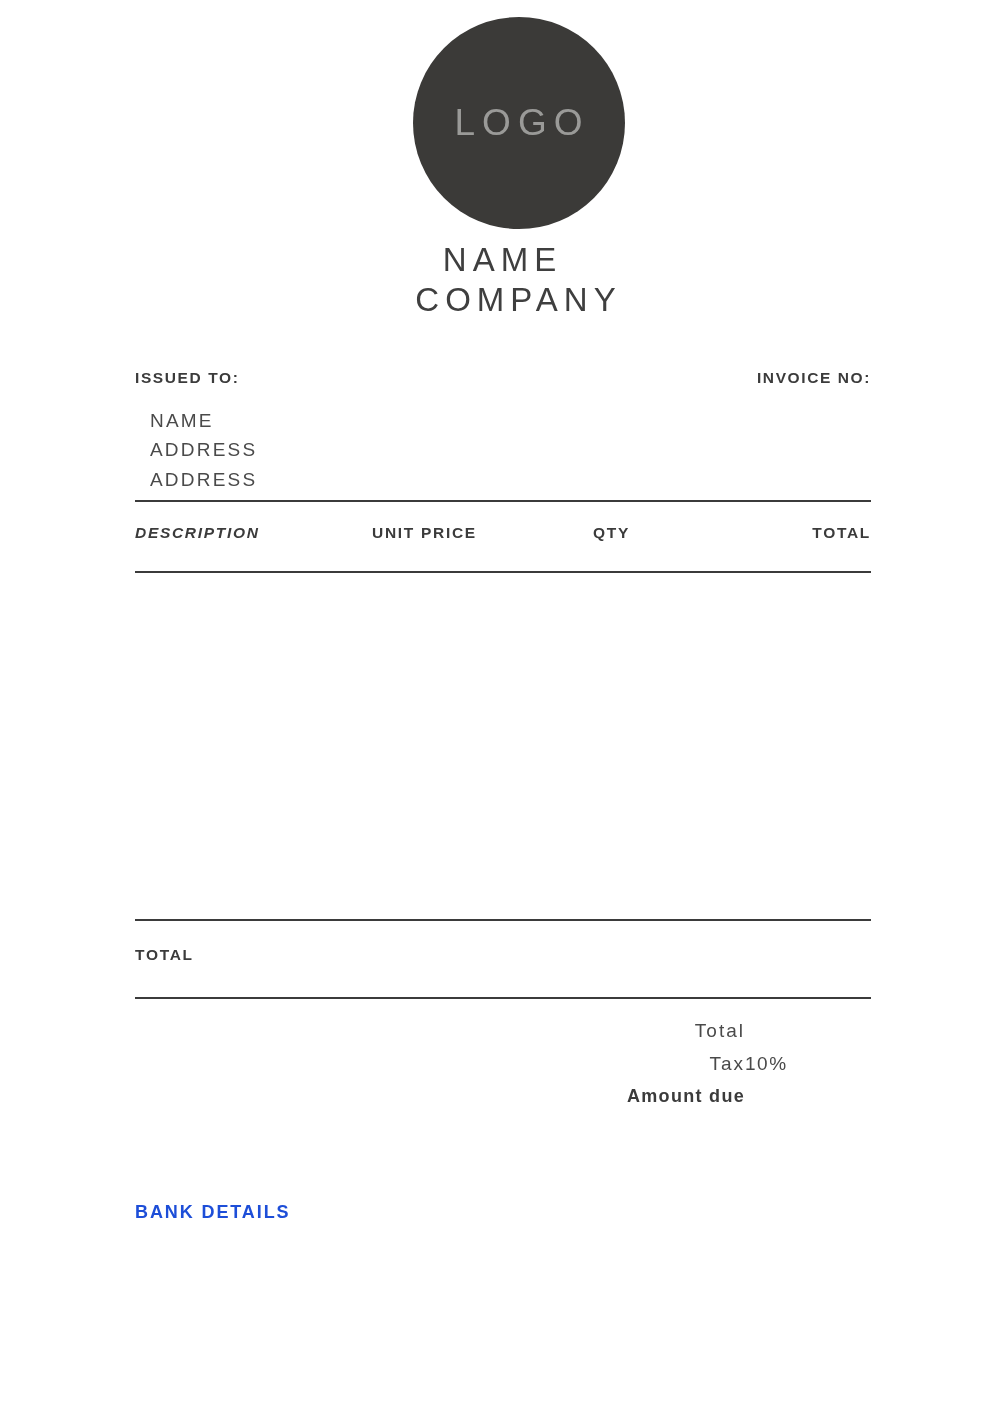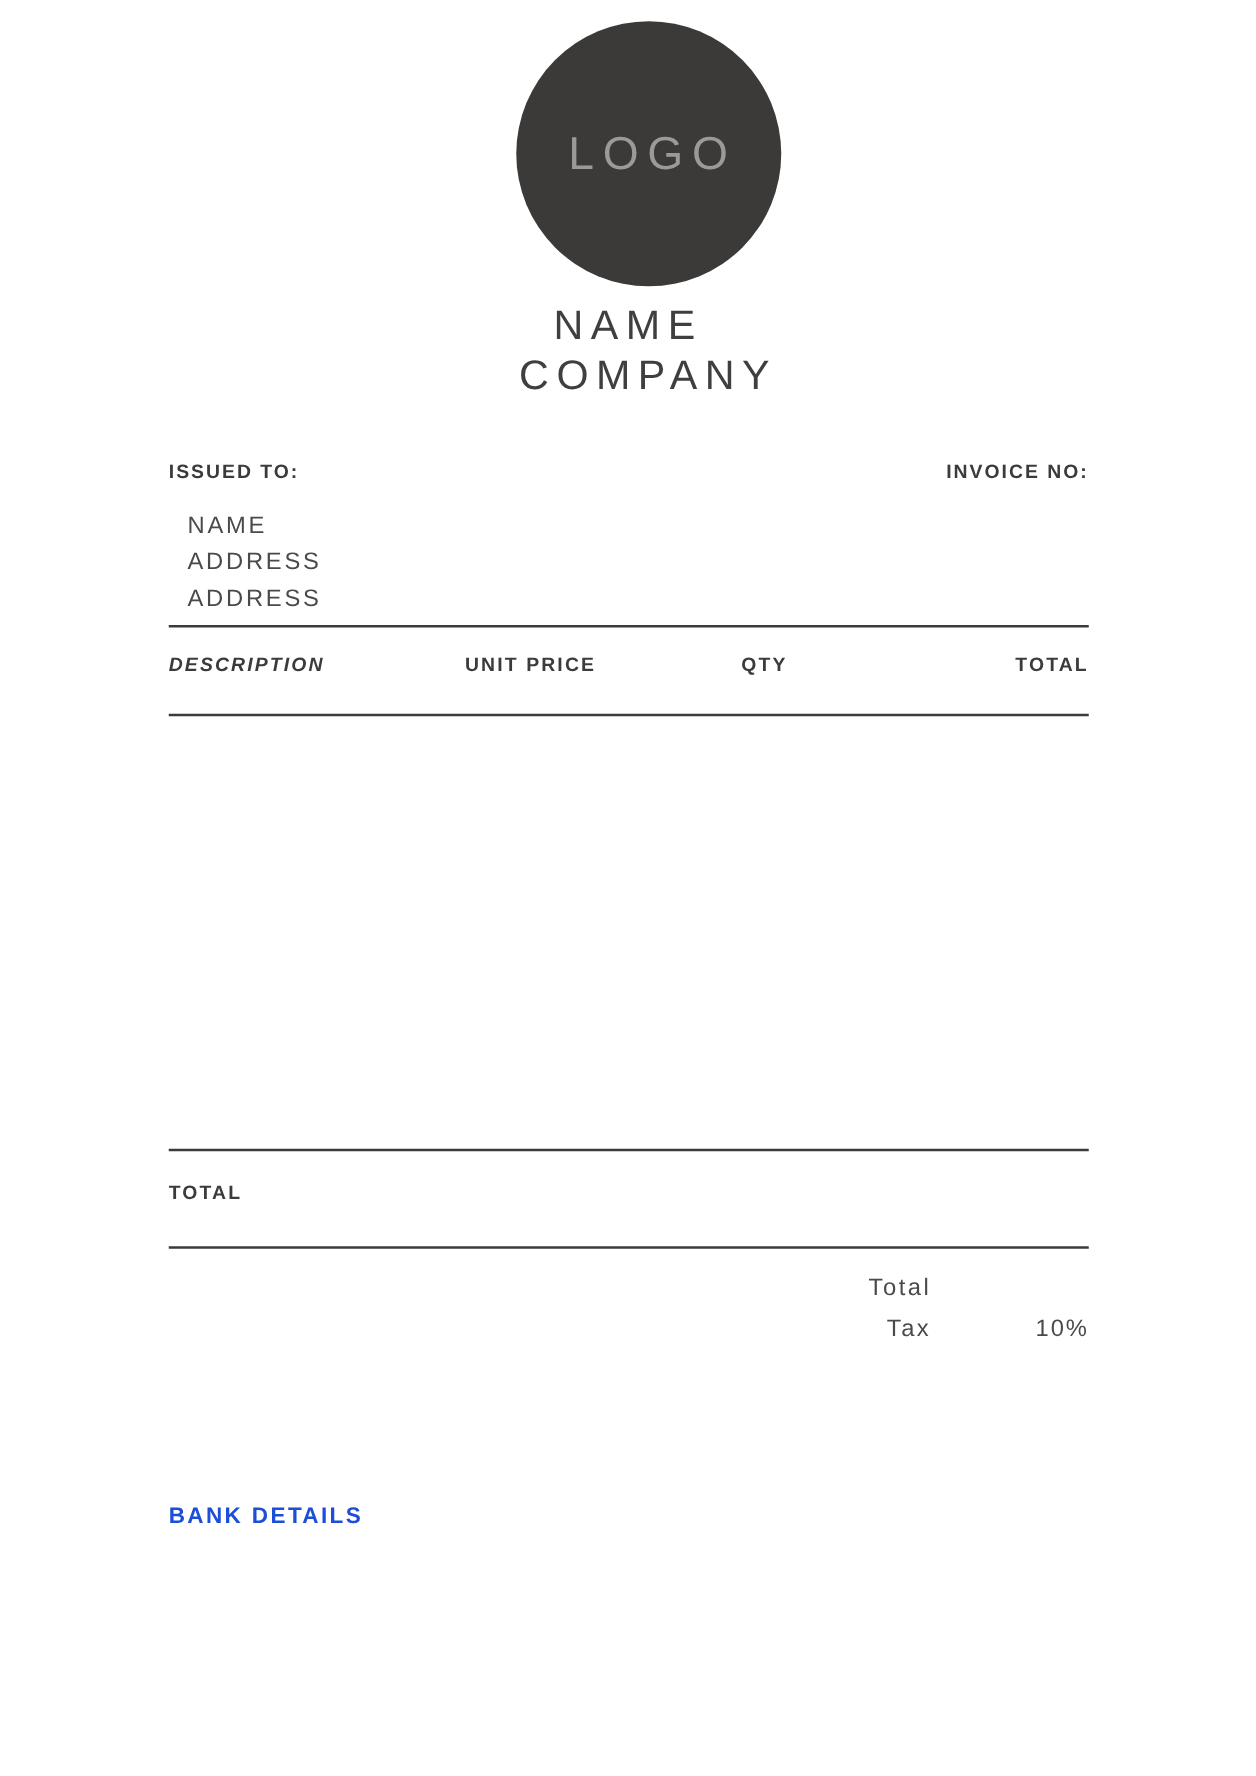--- a/index.html
+++ b/index.html
@@ -168,21 +168,20 @@
     font-weight: bold;
     font-size: 18px;
     letter-spacing: 1.3px;
     color: #3b3b3b;
   }
   .summary-val {
     font-size: 19px;
     letter-spacing: 1.5px;
     color: #4a4a4a;
     width: 126px;
-    text-align: right;
   }
 
   
   .bank-details {
     position: absolute;
     top: 1202px;
     left: 135px;
     font-size: 18px;
     font-weight: bold;
     letter-spacing: 1.9px;
@@ -233,17 +232,21 @@
 
   <div class="summary">
     <div class="summary-line">
       <span class="summary-key">Total</span>
       <span class="summary-val"></span>
     </div>
     <div class="summary-line">
       <span class="summary-key">Tax</span>
       <span class="summary-val">10%</span>
     </div>
+    <div class="summary-line">
+      <span class="summary-key bold">Amount due</span>
+      <span class="summary-val"></span>
+    </div>
   </div>
 
   <div class="bank-details">BANK DETAILS</div>
 
 </div>
 
 </body></html>

